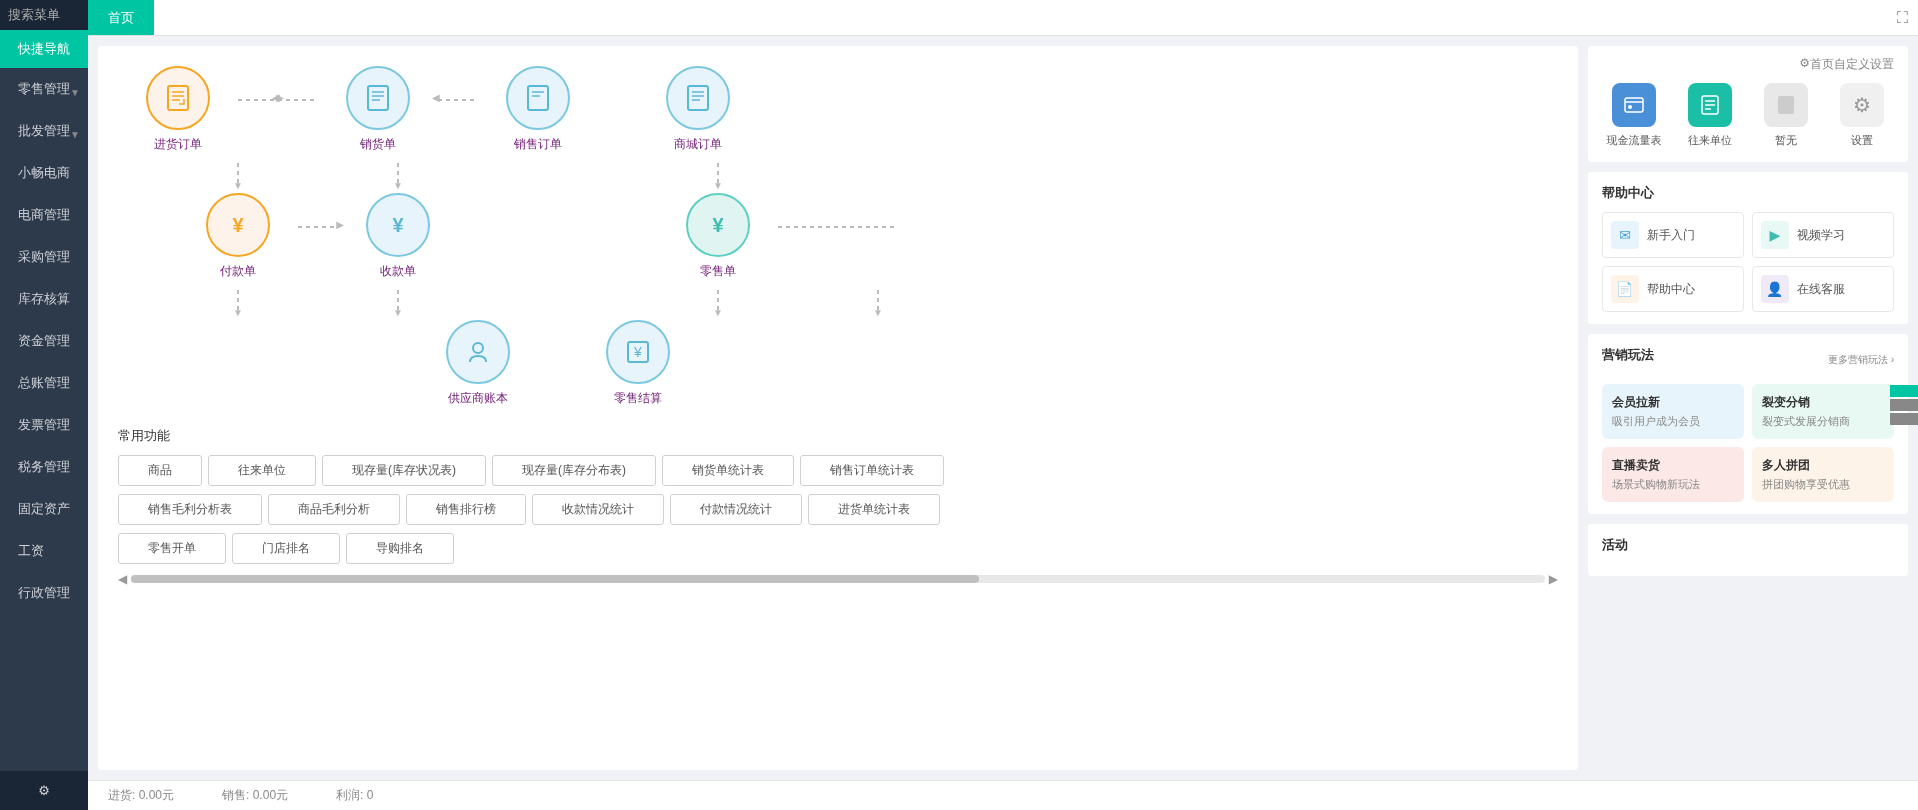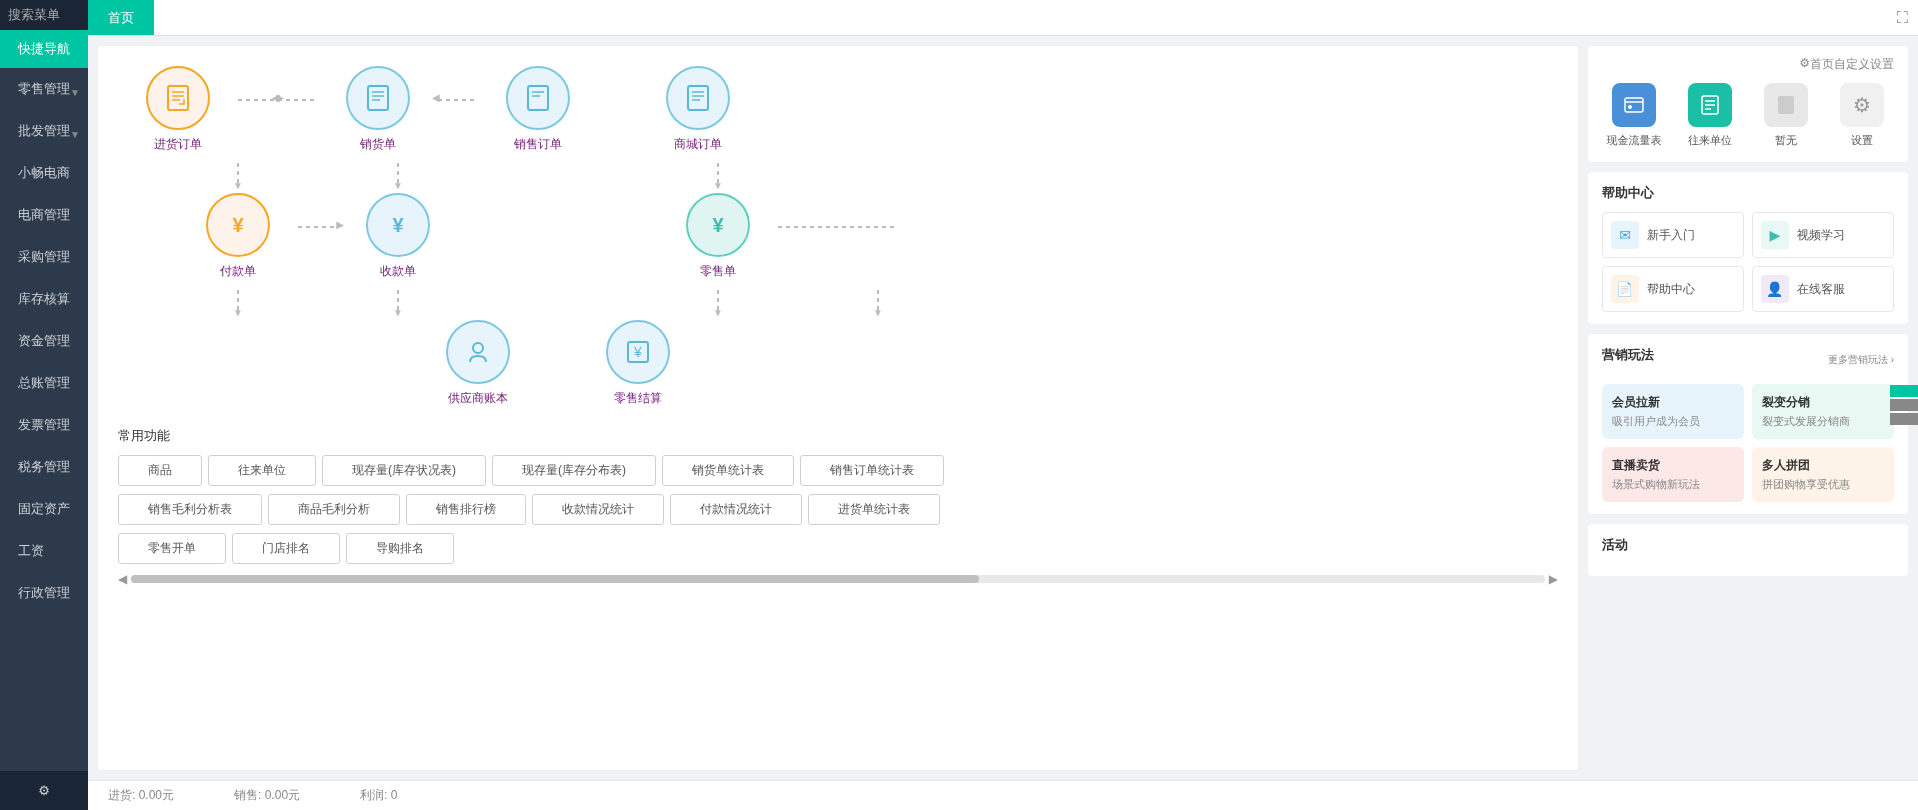--- a/index.html
+++ b/index.html
@@ -384,21 +384,21 @@
     
     .bottom-bar {
       background: #fff;
       height: 30px;
       display: flex;
       align-items: center;
       padding: 0 20px;
       font-size: 12px;
       color: #888;
       border-top: 1px solid #e8e8e8;
-      gap: 60px;
+      gap: 48px;
       flex-shrink: 0;
     }
   </style>
 </head>
 <body>
 
 <div class="sidebar">
   <div class="sidebar-search">搜索菜单</div>
   <div class="sidebar-quicknav">快捷导航</div>
 

